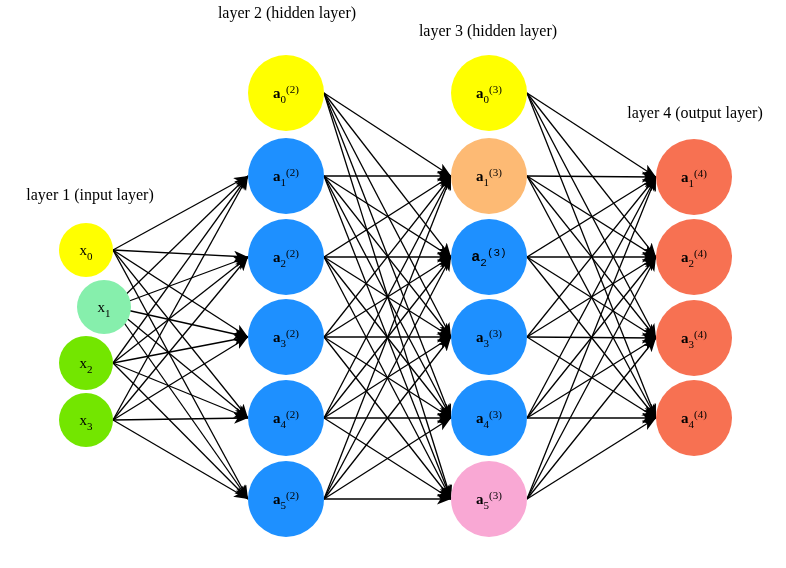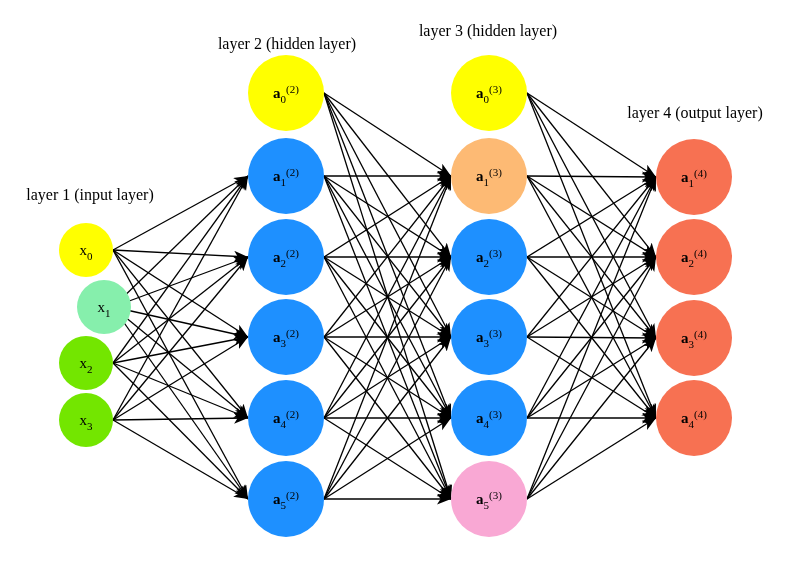--- a/index.html
+++ b/index.html
@@ -119,21 +119,21 @@
         <line x1="527" y1="418" x2="656" y2="338" stroke="#000000" stroke-width="1.3" marker-end="url(#arrowhead)"></line>
         <line x1="527" y1="418" x2="656" y2="418" stroke="#000000" stroke-width="1.3" marker-end="url(#arrowhead)"></line>
         <line x1="527" y1="499" x2="656" y2="177" stroke="#000000" stroke-width="1.3" marker-end="url(#arrowhead)"></line>
         <line x1="527" y1="499" x2="656" y2="257" stroke="#000000" stroke-width="1.3" marker-end="url(#arrowhead)"></line>
         <line x1="527" y1="499" x2="656" y2="338" stroke="#000000" stroke-width="1.3" marker-end="url(#arrowhead)"></line>
         <line x1="527" y1="499" x2="656" y2="418" stroke="#000000" stroke-width="1.3" marker-end="url(#arrowhead)"></line>
       </g>
   </svg>
 
   <div class="layer-title" id="title-layer-1" style="left: 90px; top: 195px;">layer 1 (input layer)</div>
-  <div class="layer-title" id="title-layer-2" style="left: 287px; top: 44px;">layer 2 (hidden layer)</div>
+  <div class="layer-title" id="title-layer-2" style="left: 287px; top: 13px;">layer 2 (hidden layer)</div>
   <div class="layer-title" id="title-layer-3" style="left: 488px; top: 31px;">layer 3 (hidden layer)</div>
   <div class="layer-title" id="title-layer-4" style="left: 695px; top: 113px;">layer 4 (output layer)</div>
 
   <div id="nodes-root">
       <div class="node" style="left: 59px; top: 223px; height: 54px; width: 54px; background: rgb(255, 255, 0);">
         <span class="node-label"><span class="lbl-base">x</span><span class="sub">0</span></span>
       </div>
       <div class="node" style="left: 77px; top: 280px; height: 54px; width: 54px; background: #86efac; font-family: Liberation Serif, serif;">
         <span class="node-label"><span class="lbl-base">x</span><span class="sub">1</span></span>
       </div>
@@ -160,21 +160,21 @@
       </div>
       <div class="node" style="left: 248px; top: 461px; height: 76px; width: 76px; background: rgb(30, 144, 255); align-items: center;">
         <span class="node-label"><span class="lbl-base bold">a</span><span class="sub">5</span><span class="sup">(2)</span></span>
       </div>
       <div class="node" style="left: 451px; top: 55px; height: 76px; width: 76px; background: rgb(255, 255, 0);">
         <span class="node-label"><span class="lbl-base bold">a</span><span class="sub">0</span><span class="sup">(3)</span></span>
       </div>
       <div class="node" style="left: 451px; top: 138px; height: 76px; width: 76px; background: #fdba74;">
         <span class="node-label"><span class="lbl-base bold">a</span><span class="sub">1</span><span class="sup">(3)</span></span>
       </div>
-      <div class="node" style="left: 451px; top: 219px; height: 76px; width: 76px; background: rgb(30, 144, 255);">
+      <div class="node" style="left: 451px; top: 219px; height: 76px; width: 76px; background: rgb(30, 144, 255); font-family: Liberation Mono, monospace;">
         <span class="node-label"><span class="lbl-base bold">a</span><span class="sub">2</span><span class="sup">(3)</span></span>
       </div>
       <div class="node" style="left: 451px; top: 299px; height: 76px; width: 76px; background: rgb(30, 144, 255);">
         <span class="node-label"><span class="lbl-base bold">a</span><span class="sub">3</span><span class="sup">(3)</span></span>
       </div>
       <div class="node" style="left: 451px; top: 380px; height: 76px; width: 76px; background: rgb(30, 144, 255);">
         <span class="node-label"><span class="lbl-base bold">a</span><span class="sub">4</span><span class="sup">(3)</span></span>
       </div>
       <div class="node" style="left: 451px; top: 461px; height: 76px; width: 76px; background: #f9a8d4; font-family: Liberation Serif, serif;">
         <span class="node-label"><span class="lbl-base bold">a</span><span class="sub">5</span><span class="sup">(3)</span></span>

